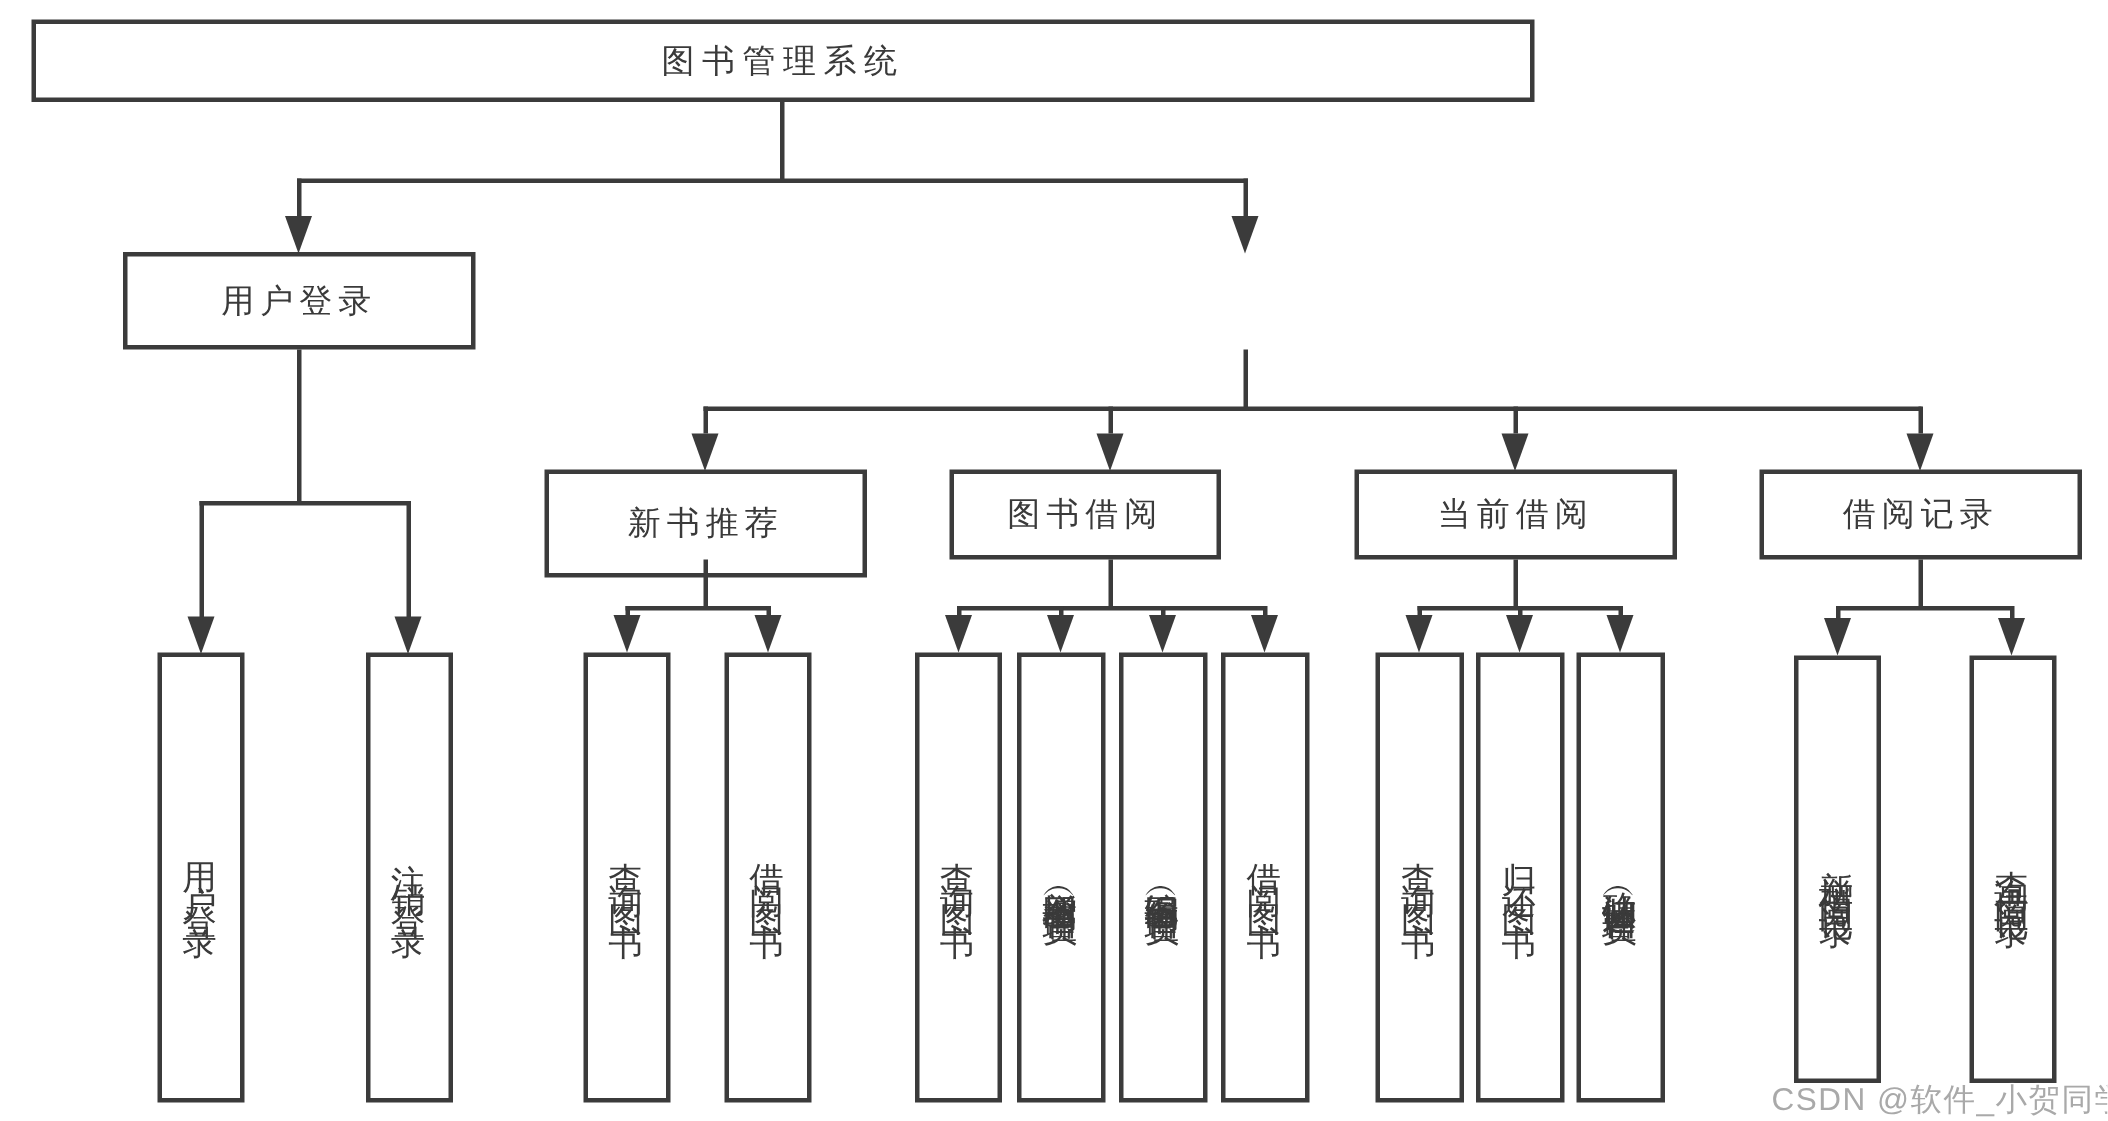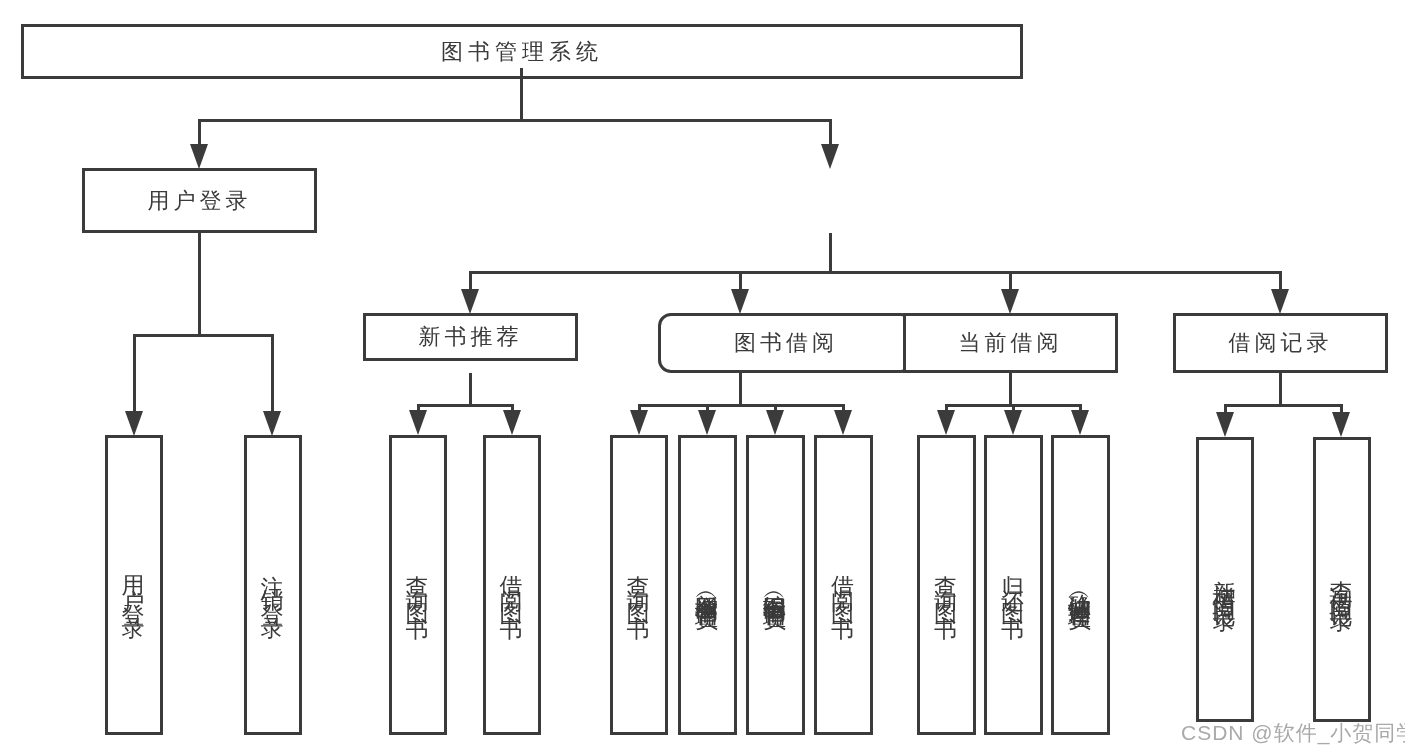--- a/index.html
+++ b/index.html
@@ -50,32 +50,32 @@
     z-index: 10;
     text-shadow: 0 0 2px #ffffff;
     white-space: nowrap;
   }
 </style>
 </head>
 <body>
 
 <div class="canvas">
 
-  <div class="box root-box" style="left:21px; top:24px; width:1002px; height:55px;">
+  <div class="box root-box" style="left:21px; top:13px; width:1002px; height:55px;">
     <span>图书管理系统</span>
   </div>
 
   <div class="box h" style="left:82px; top:168px; width:235px; height:65px;">
     <span>用户登录</span>
   </div>
 
-  <div class="box h" style="left:363px; top:313px; width:215px; height:48px;justify-content:center;">
+  <div class="box h" style="left:363px; top:313px; width:215px; height:72px;justify-content:center;">
     <span>新书推荐</span>
   </div>
-  <div class="box h" style="left:658px; top:313px; width:256px; height:60px;border-radius:13px;">
+  <div class="box h" style="left:633px; top:313px; width:181px; height:60px;">
     <span>图书借阅</span>
   </div>
   <div class="box h" style="left:903px; top:313px; width:215px; height:60px;">
     <span>当前借阅</span>
   </div>
   <div class="box h" style="left:1173px; top:313px; width:215px; height:60px;">
     <span>借阅记录</span>
   </div>
 
   <div class="box leaf short" style="left:105px; top:435px; width:58px; height:300px;">

